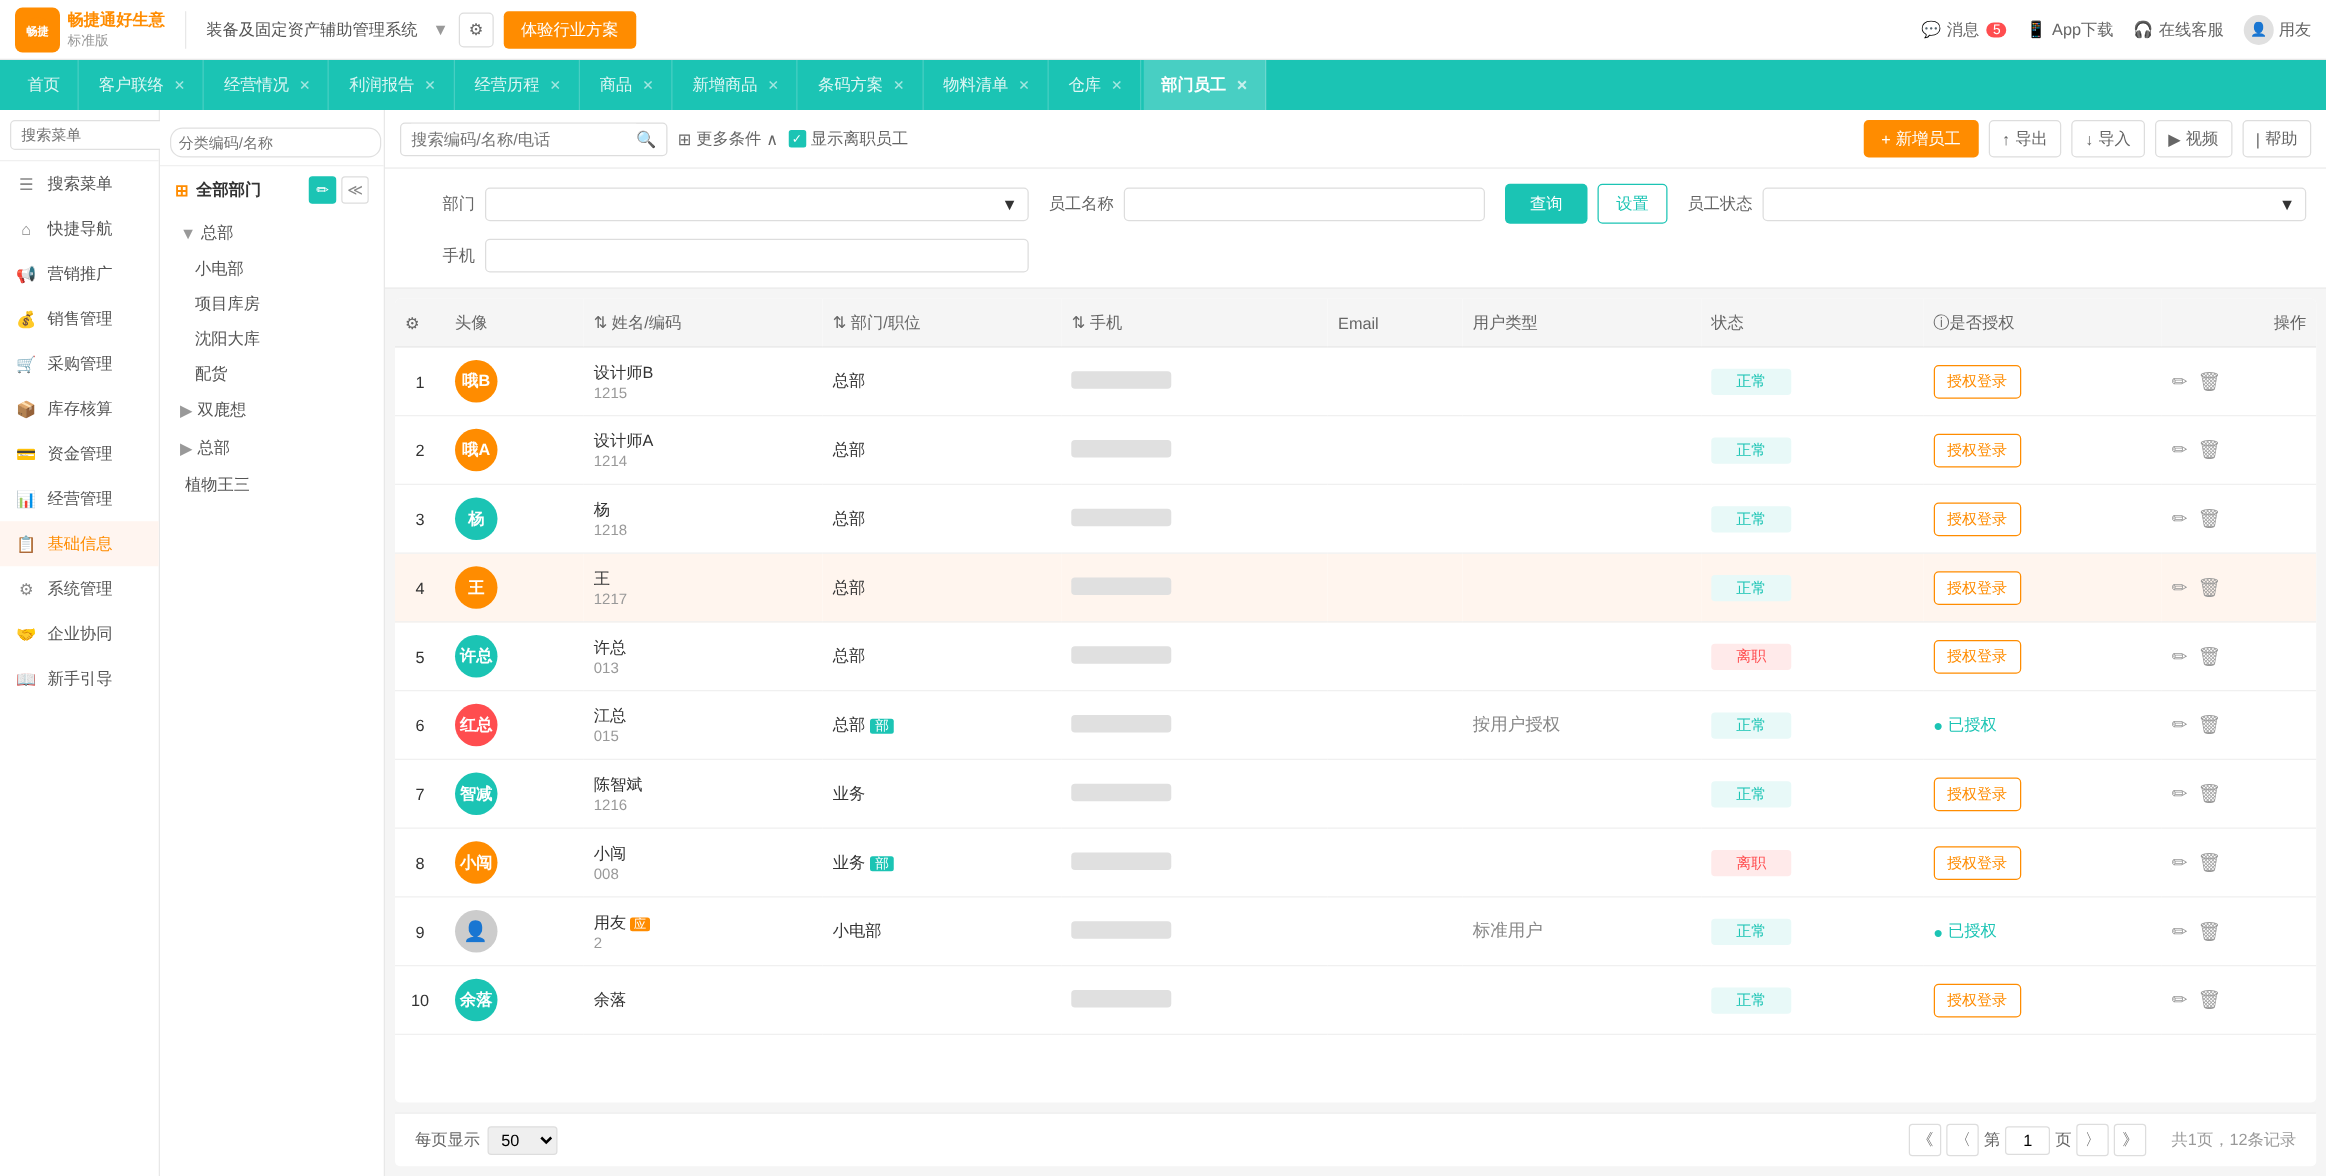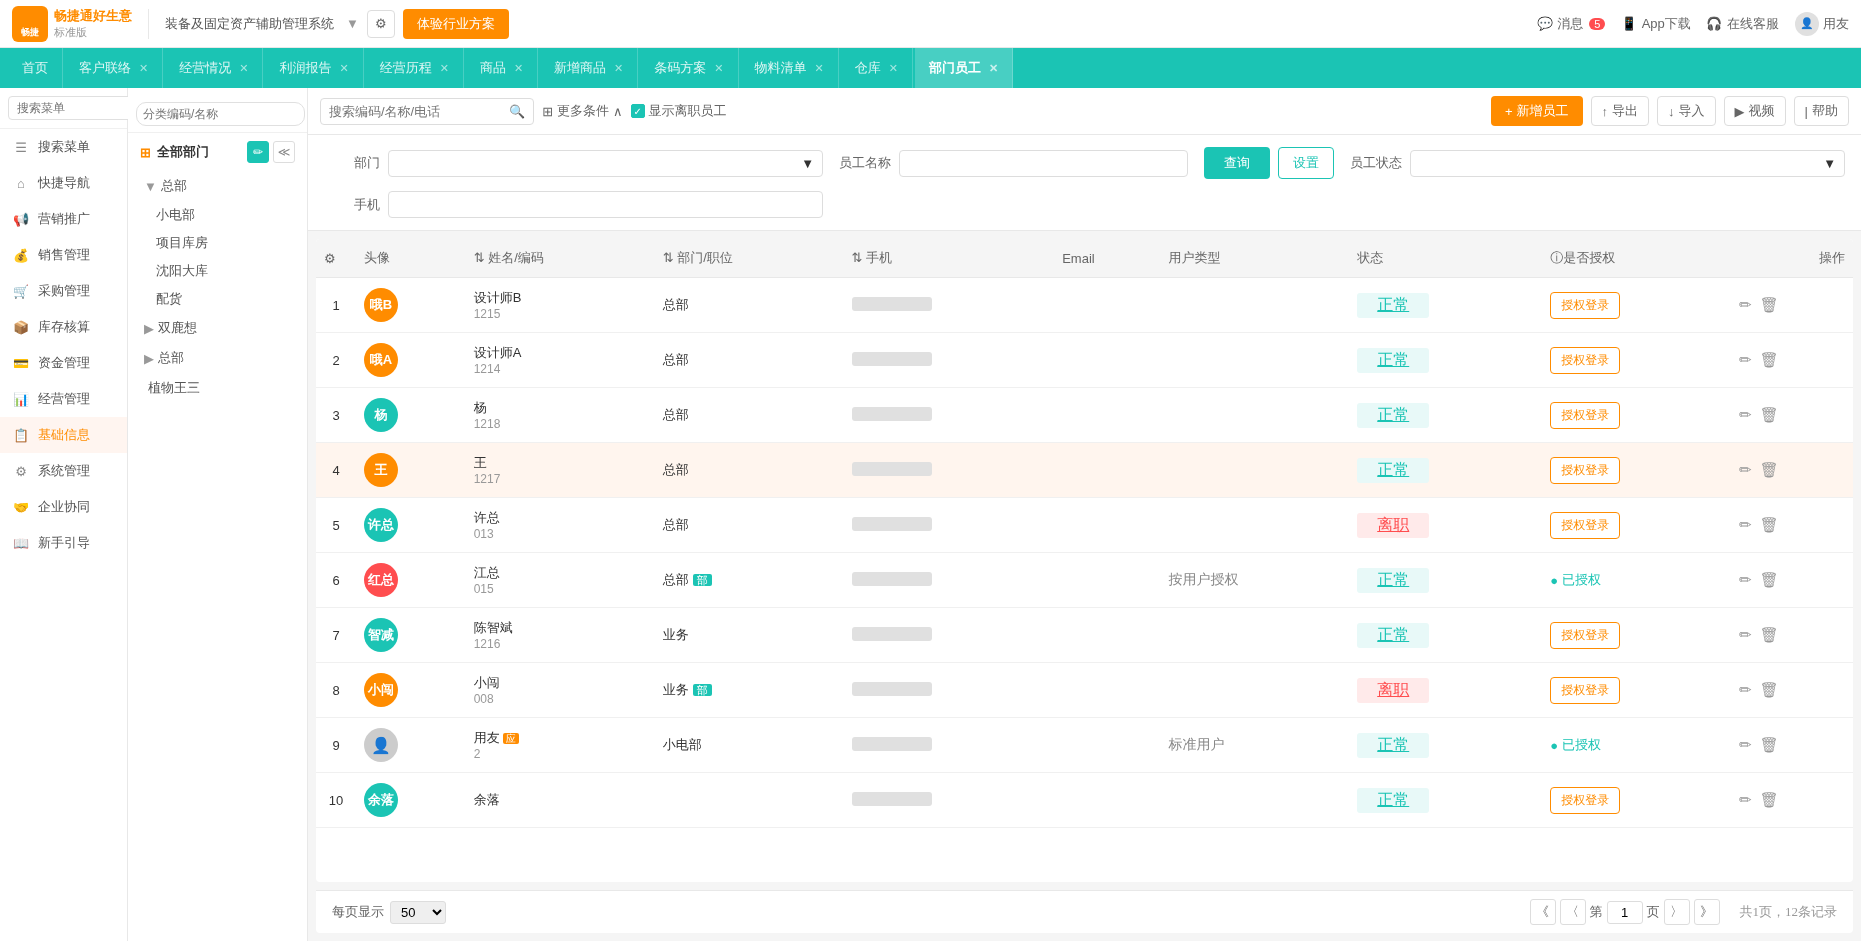--- a/index.html
+++ b/index.html
@@ -10,21 +10,21 @@
       height: 48px;
       background: #fff;
       border-bottom: 1px solid #e8e8e8;
       display: flex;
       align-items: center;
       padding: 0 12px;
       justify-content: space-between;
     }
     .top-bar-left { display: flex; align-items: center; gap: 8px; }
     .logo-area { display: flex; align-items: center; gap: 6px; }
-    .logo-icon { width: 36px; height: 36px; background: #ff8c00; border-radius: 6px; display: flex; align-items: flex-end; justify-content: center; color: #fff; font-size: 10px; font-weight: bold; text-decoration: underline; }
+    .logo-icon { width: 36px; height: 36px; background: #ff8c00; border-radius: 6px; display: flex; align-items: center; justify-content: center; color: #fff; font-size: 10px; font-weight: bold; text-decoration: underline; }
     .gear-btn { width: 28px; height: 28px; border: 1px solid #ddd; border-radius: 4px; display: flex; align-items: center; justify-content: center; cursor: pointer; color: #666; }
     .trial-btn { background: #ff8c00; color: #fff; border: none; border-radius: 4px; padding: 6px 14px; cursor: pointer; font-size: 13px; }
     .top-bar-right { display: flex; align-items: center; gap: 16px; color: #666; font-size: 13px; }
     .top-right-item { display: flex; align-items: center; gap: 4px; cursor: pointer; }
     .badge { background: #ff4d4f; color: #fff; border-radius: 10px; padding: 0 5px; font-size: 11px; margin-left: 2px; }
 
     
     .nav-tabs {
       height: 40px;
       background: #1bc4b4;
@@ -150,21 +150,21 @@
     td { padding: 10px 8px; font-size: 13px; color: #333; border-bottom: 1px solid #f0f0f0; vertical-align: middle; }
     tr.highlighted td { background: #fff5ee; }
 
     .avatar { width: 34px; height: 34px; border-radius: 50%; display: flex; align-items: center; justify-content: center; color: #fff; font-size: 13px; font-weight: bold; flex-shrink: 0; }
     .avatar.gray { background: #ccc; }
 
     .name-code { display: flex; flex-direction: column; }
     .name-text { font-size: 13px; color: #333; }
     .code-text { font-size: 12px; color: #999; }
 
-    .status-badge { display: inline-block; padding: 2px 20px; border-radius: 3px; font-size: 16px; text-decoration: underline; }
+    .status-badge { display: inline-block; padding: 2px 20px; border-radius: 3px; font-size: 12px; }
     .status-normal { background: #e8f9f8; color: #1bc4b4; }
     .status-resigned { background: #ffeaea; color: #ff4d4f; }
 
     .auth-btn { border: 1px solid #ff8c00; color: #ff8c00; background: #fff; border-radius: 4px; padding: 4px 10px; font-size: 12px; cursor: pointer; white-space: nowrap; }
     .auth-granted { display: flex; align-items: center; gap: 4px; color: #1bc4b4; font-size: 13px; }
     .auth-granted::before { content: '●'; color: #1bc4b4; }
 
     .user-auth { color: #888; font-size: 14px; }
 
     .op-icons { display: flex; gap: 8px; align-items: center; }
@@ -733,19 +733,19 @@
           </div>
           <div class="page-nav">
             <div class="page-btn">《</div>
             <div class="page-btn">〈</div>
             <span>第</span>
             <input class="page-input" type="text" value="1" style="">
             <span>页</span>
             <div class="page-btn">〉</div>
             <div class="page-btn">》</div>
           </div>
-          <span class="total-text" style="margin-left:12px;font-family:Liberation Serif, serif;">共1页，12条记录</span>
+          <span class="total-text" style="margin-left:12px;">共1页，12条记录</span>
         </div>
 
       </div>
     </div>
   </div>
 </div>
 
 </body></html>

